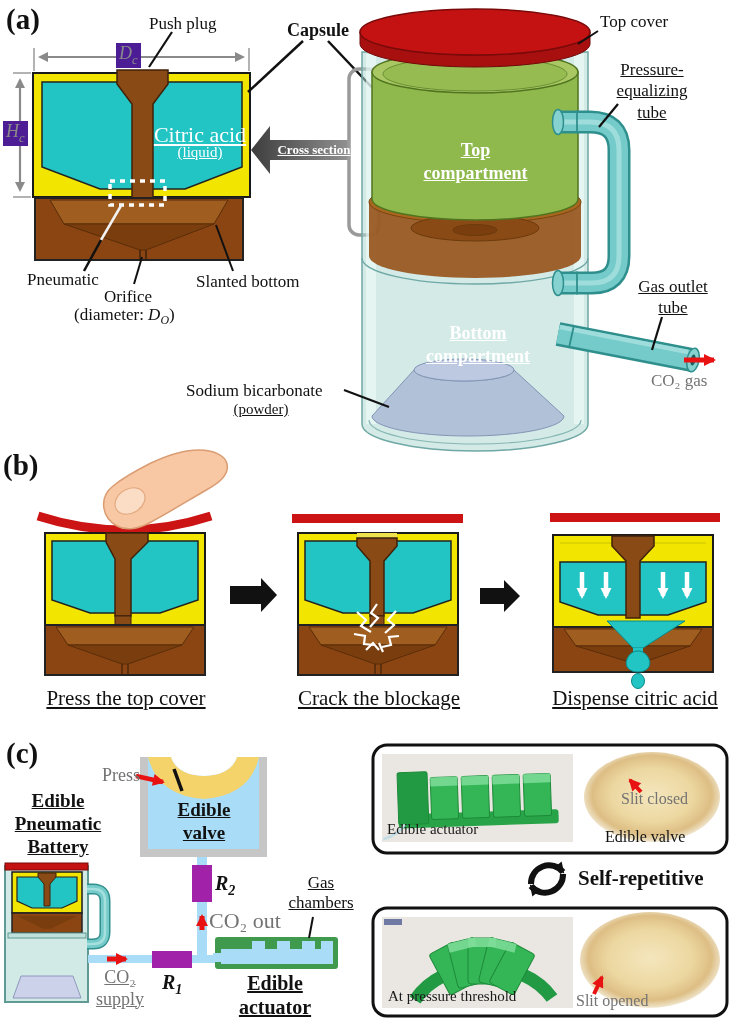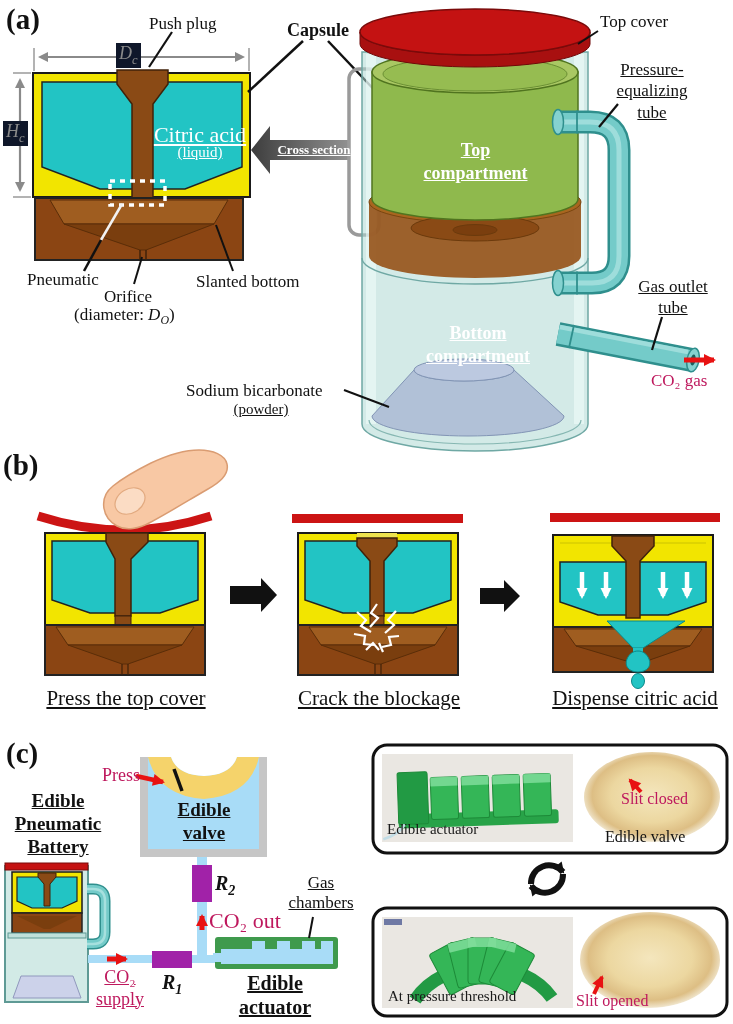--- a/index.html
+++ b/index.html
@@ -4,23 +4,23 @@
 <style>
   html,body{margin:0;padding:0;background:#fff;}
   .fig{position:relative;width:733px;height:1024px;background:#ffffff;overflow:hidden;
        font-family:"Liberation Serif","DejaVu Serif",serif;}
   .fig svg{position:absolute;left:0;top:0;}
   .labels{position:absolute;left:0;top:0;width:733px;height:1024px;z-index:5;}
   .lbl{position:absolute;color:#111;font-size:17px;line-height:1.2;white-space:nowrap;}
   .c{text-align:center;text-decoration:underline;}
   .b{font-weight:bold;}
   .w{color:#ffffff;}
-  .r{color:#be185d;}
+  .r{color:#737373;}
   .gray{color:#8a8a8a;}
-  .bg{background:#0f172a;padding:0 3px;}
+  .bg{background:#4c1d95;padding:0 3px;}
   .i{font-style:italic;}
   .tag{font-size:29px;font-weight:bold;}
   sub{font-size:70%;}
 </style>
 </head>
 <body>
 
 <div class="fig">
 
 <svg width="733" height="1024" viewBox="0 0 733 1024">
@@ -347,17 +347,18 @@
     <div>CO₂</div>
     <div>supply</div>
   </div>
   <div class="lbl b c" style="left:227px;top:971px;width:96px;font-size:20px;line-height:1.2">
     <div>Edible</div>
     <div>actuator</div>
   </div>
   <div class="lbl" style="left:387px;top:820px;font-size:15px;color:#1a1a1a">Edible actuator</div>
   <div class="lbl r" style="left:621px;top:789px;font-size:16px">Slit closed</div>
   <div class="lbl" style="left:605px;top:827px;font-size:16px">Edible valve</div>
+  <div class="lbl b" style="left:578px;top:866px;font-size:21px">Self-repetitive</div>
   <div class="lbl" style="left:388px;top:987px;font-size:15px;color:#1a1a1a">At pressure threshold</div>
   <div class="lbl r" style="left:576px;top:991px;font-size:16px">Slit opened</div>
 </div>
 
 </div>
 
 </body></html>

